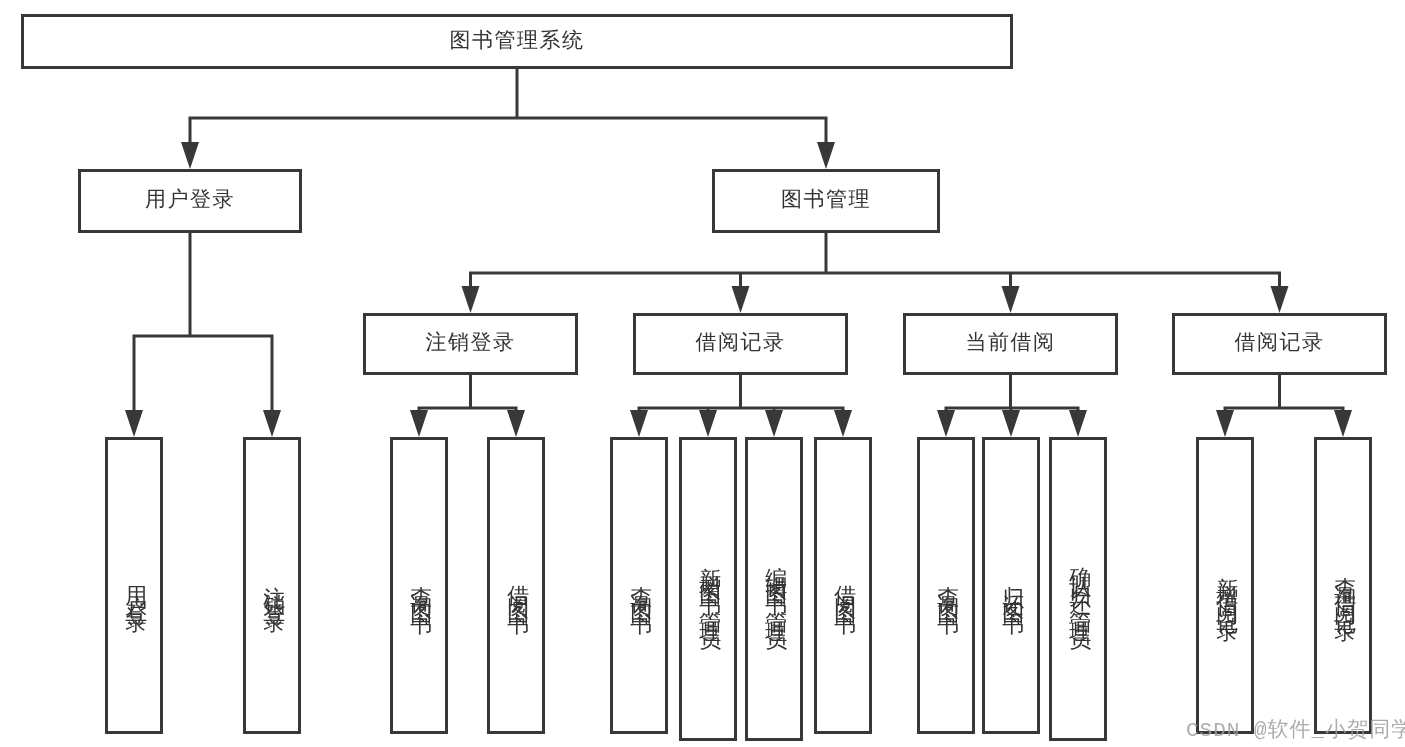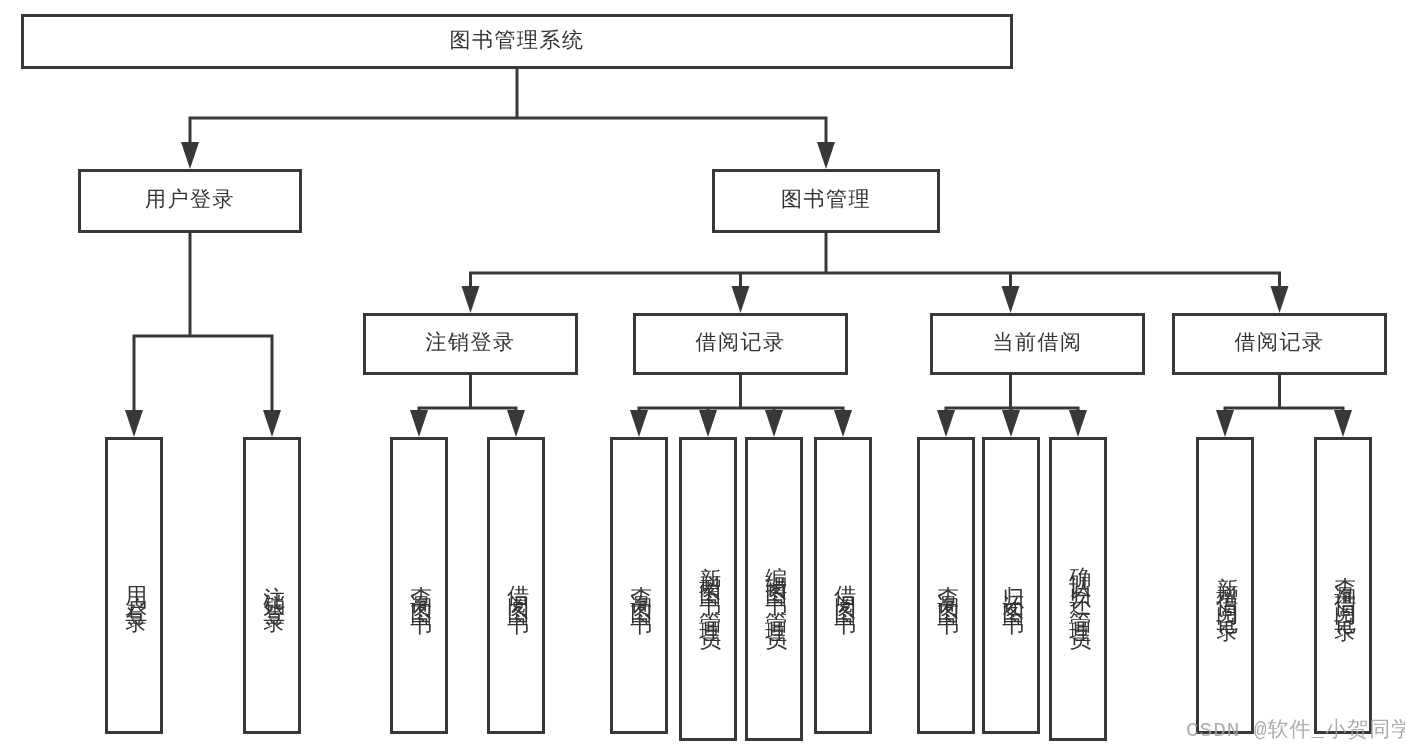--- a/index.html
+++ b/index.html
@@ -92,21 +92,21 @@
   <div class="box" style="left:712px;top:169px;width:228px;height:64px;text-align:right;">
     <span>图书管理</span>
   </div>
 
   <div class="box" style="left:363px;top:313px;width:215px;height:62px;">
     <span>注销登录</span>
   </div>
   <div class="box" style="left:633px;top:313px;width:215px;height:62px;">
     <span>借阅记录</span>
   </div>
-  <div class="box" style="left:903px;top:313px;width:215px;height:62px;margin-left:27px;">
+  <div class="box" style="left:903px;top:313px;width:215px;height:62px;">
     <span>当前借阅</span>
   </div>
   <div class="box" style="left:1172px;top:313px;width:215px;height:62px;">
     <span>借阅记录</span>
   </div>
 
   <div class="box leaf" style="left:105px;">
     <span class="vtext">用户登录</span>
   </div>
   <div class="box leaf" style="left:243px;">

